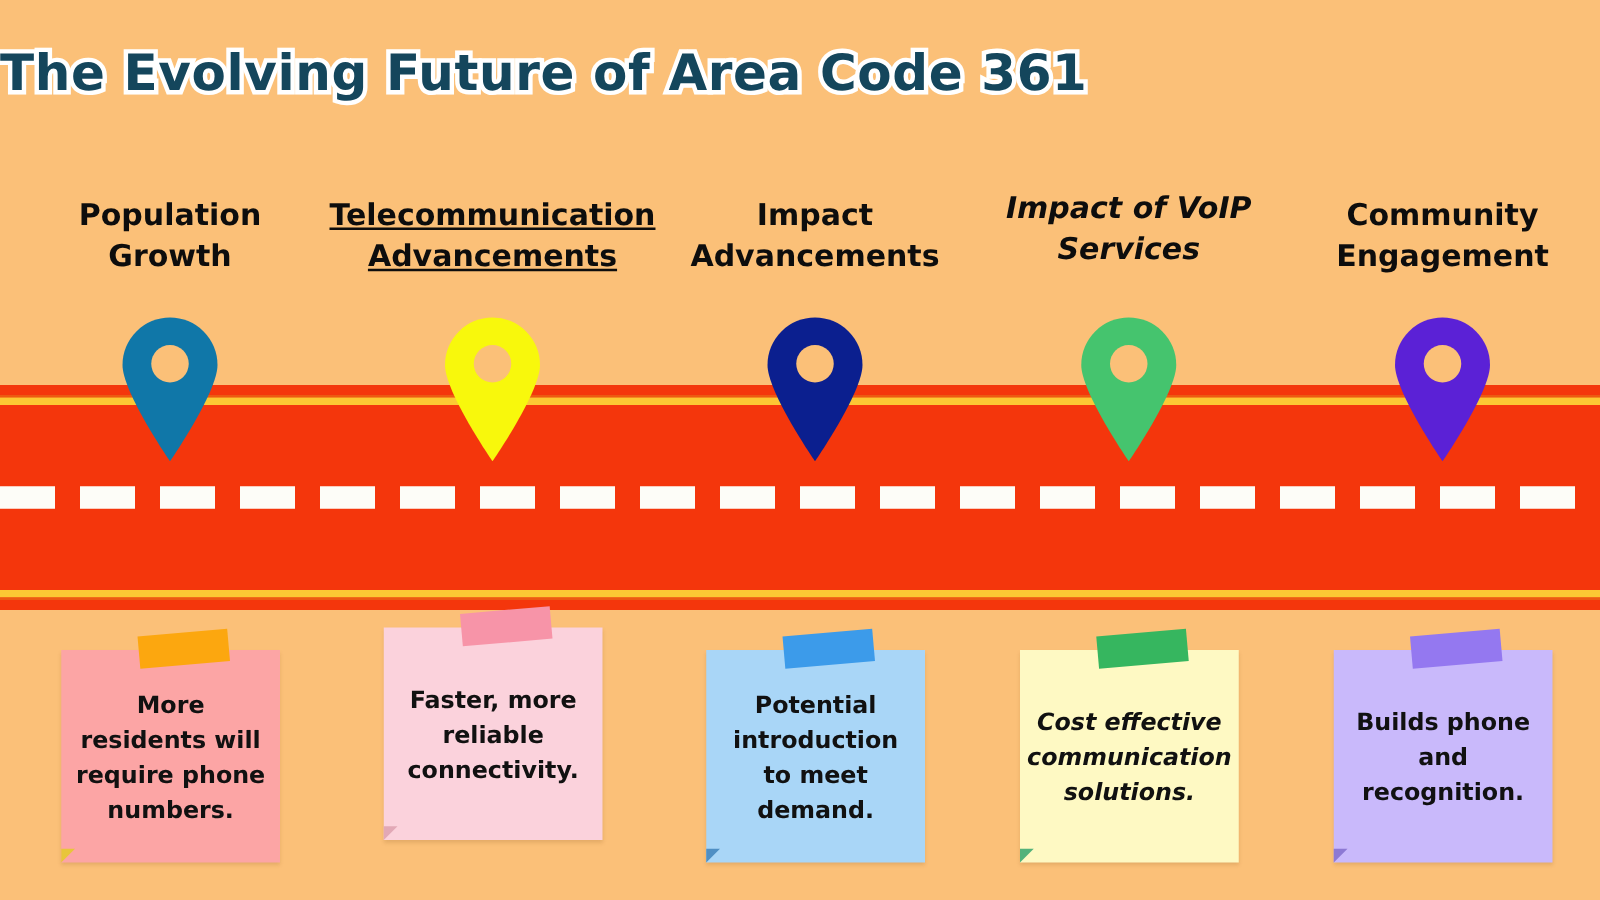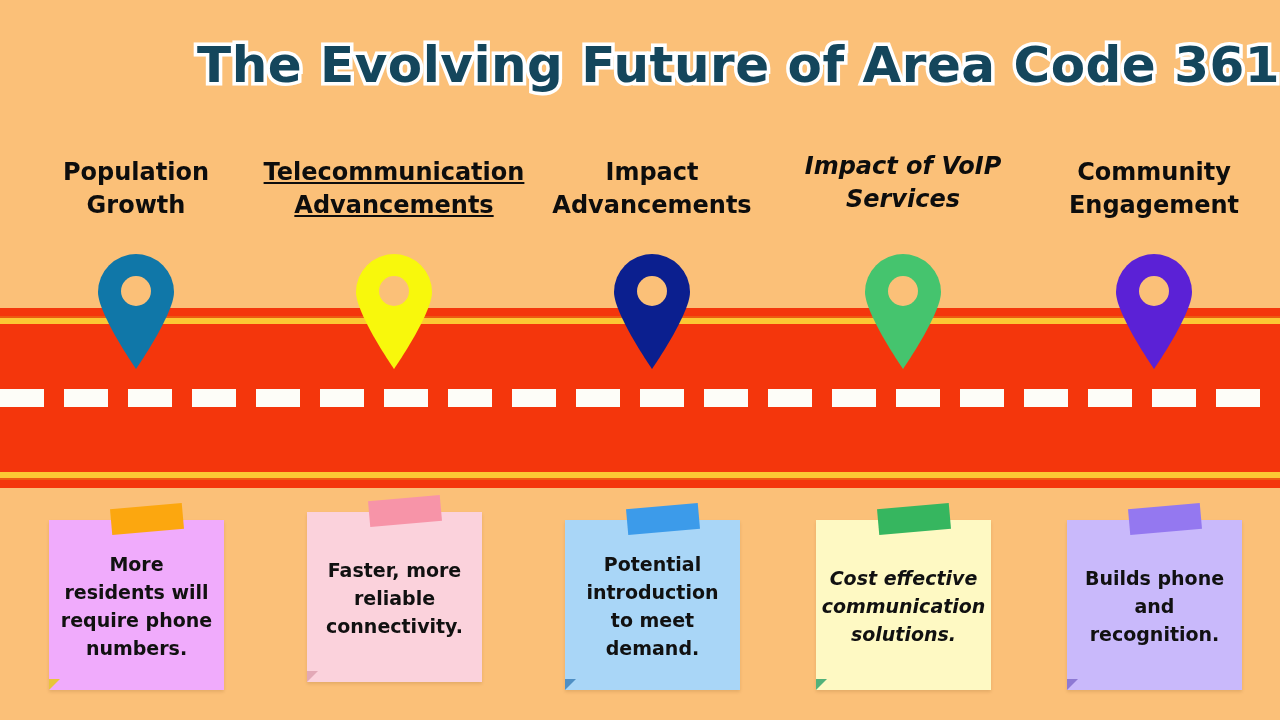--- a/index.html
+++ b/index.html
@@ -6,30 +6,29 @@
   html,body { width:1280px; height:720px; overflow:hidden; }
   body {
     background:#fbc078;
     font-family:"DejaVu Sans", sans-serif;
     position:relative;
   }
 
   
   #title {
     position:absolute; left:0; top:36px; width:1280px;
-    text-align:right;
-    font-family:"DejaVu Sans", sans-serif;
-    font-size:50px;
+    text-align:left;
+    font-family:"DejaVu Sans", sans-serif;
+    font-size:40px;
     font-weight:bold;
     letter-spacing:0.5px;
     color:#14465c;
     -webkit-text-stroke:7px #ffffff;
     paint-order:stroke fill;
     white-space:nowrap;
-    padding-left:37px;
   }
 
   
   #headers { position:absolute; left:0; top:150px; width:1280px; height:90px; }
   .col-head {
     position:absolute;
     text-align:center;
     color:#0d0d0d;
     font-family:"DejaVu Sans", sans-serif;
     font-weight:bold;
@@ -161,27 +160,27 @@
     <div class="pin" style="left: 1154px; top: 250px;">
       <svg width="88" height="120" viewBox="0 0 88 120">
         <path d="M44 119 C44 119 6 64 6 42 A38 38 0 0 1 82 42 C82 64 44 119 44 119 Z" fill="#5b21d6"></path>
         <circle cx="44" cy="41" r="15" fill="#fbc078"></circle>
       </svg>
     </div>
   </div>
 
 <div id="notes">
     <div class="note-wrap" style="left: 49px; top: 506px; width: 175px; height: 190px;">
-      <div class="note" style="background: #f0abfc;">
+      <div class="note" style="background: #fca5a5;">
         <div class="note-text">More residents will require phone numbers.</div>
         <div class="fold" style="border-left-color: rgb(232, 197, 58);"></div>
       </div>
       <div class="tape" style="background: rgb(252, 167, 15);"></div>
     </div>
-    <div class="note-wrap" style="left: 307px; top: 498px; width: 175px; height: 190px;">
+    <div class="note-wrap" style="left: 307px; top: 488px; width: 175px; height: 190px;">
       <div class="note" style="background: rgb(251, 210, 220);">
         <div class="note-text">Faster, more reliable connectivity.</div>
         <div class="fold" style="border-left-color: rgb(226, 168, 182);"></div>
       </div>
       <div class="tape" style="background: rgb(247, 148, 168);"></div>
     </div>
     <div class="note-wrap" style="left: 565px; top: 506px; width: 175px; height: 190px;">
       <div class="note" style="background: rgb(169, 214, 247);">
         <div class="note-text">Potential introduction to meet demand.</div>
         <div class="fold" style="border-left-color: rgb(79, 143, 196);"></div>

